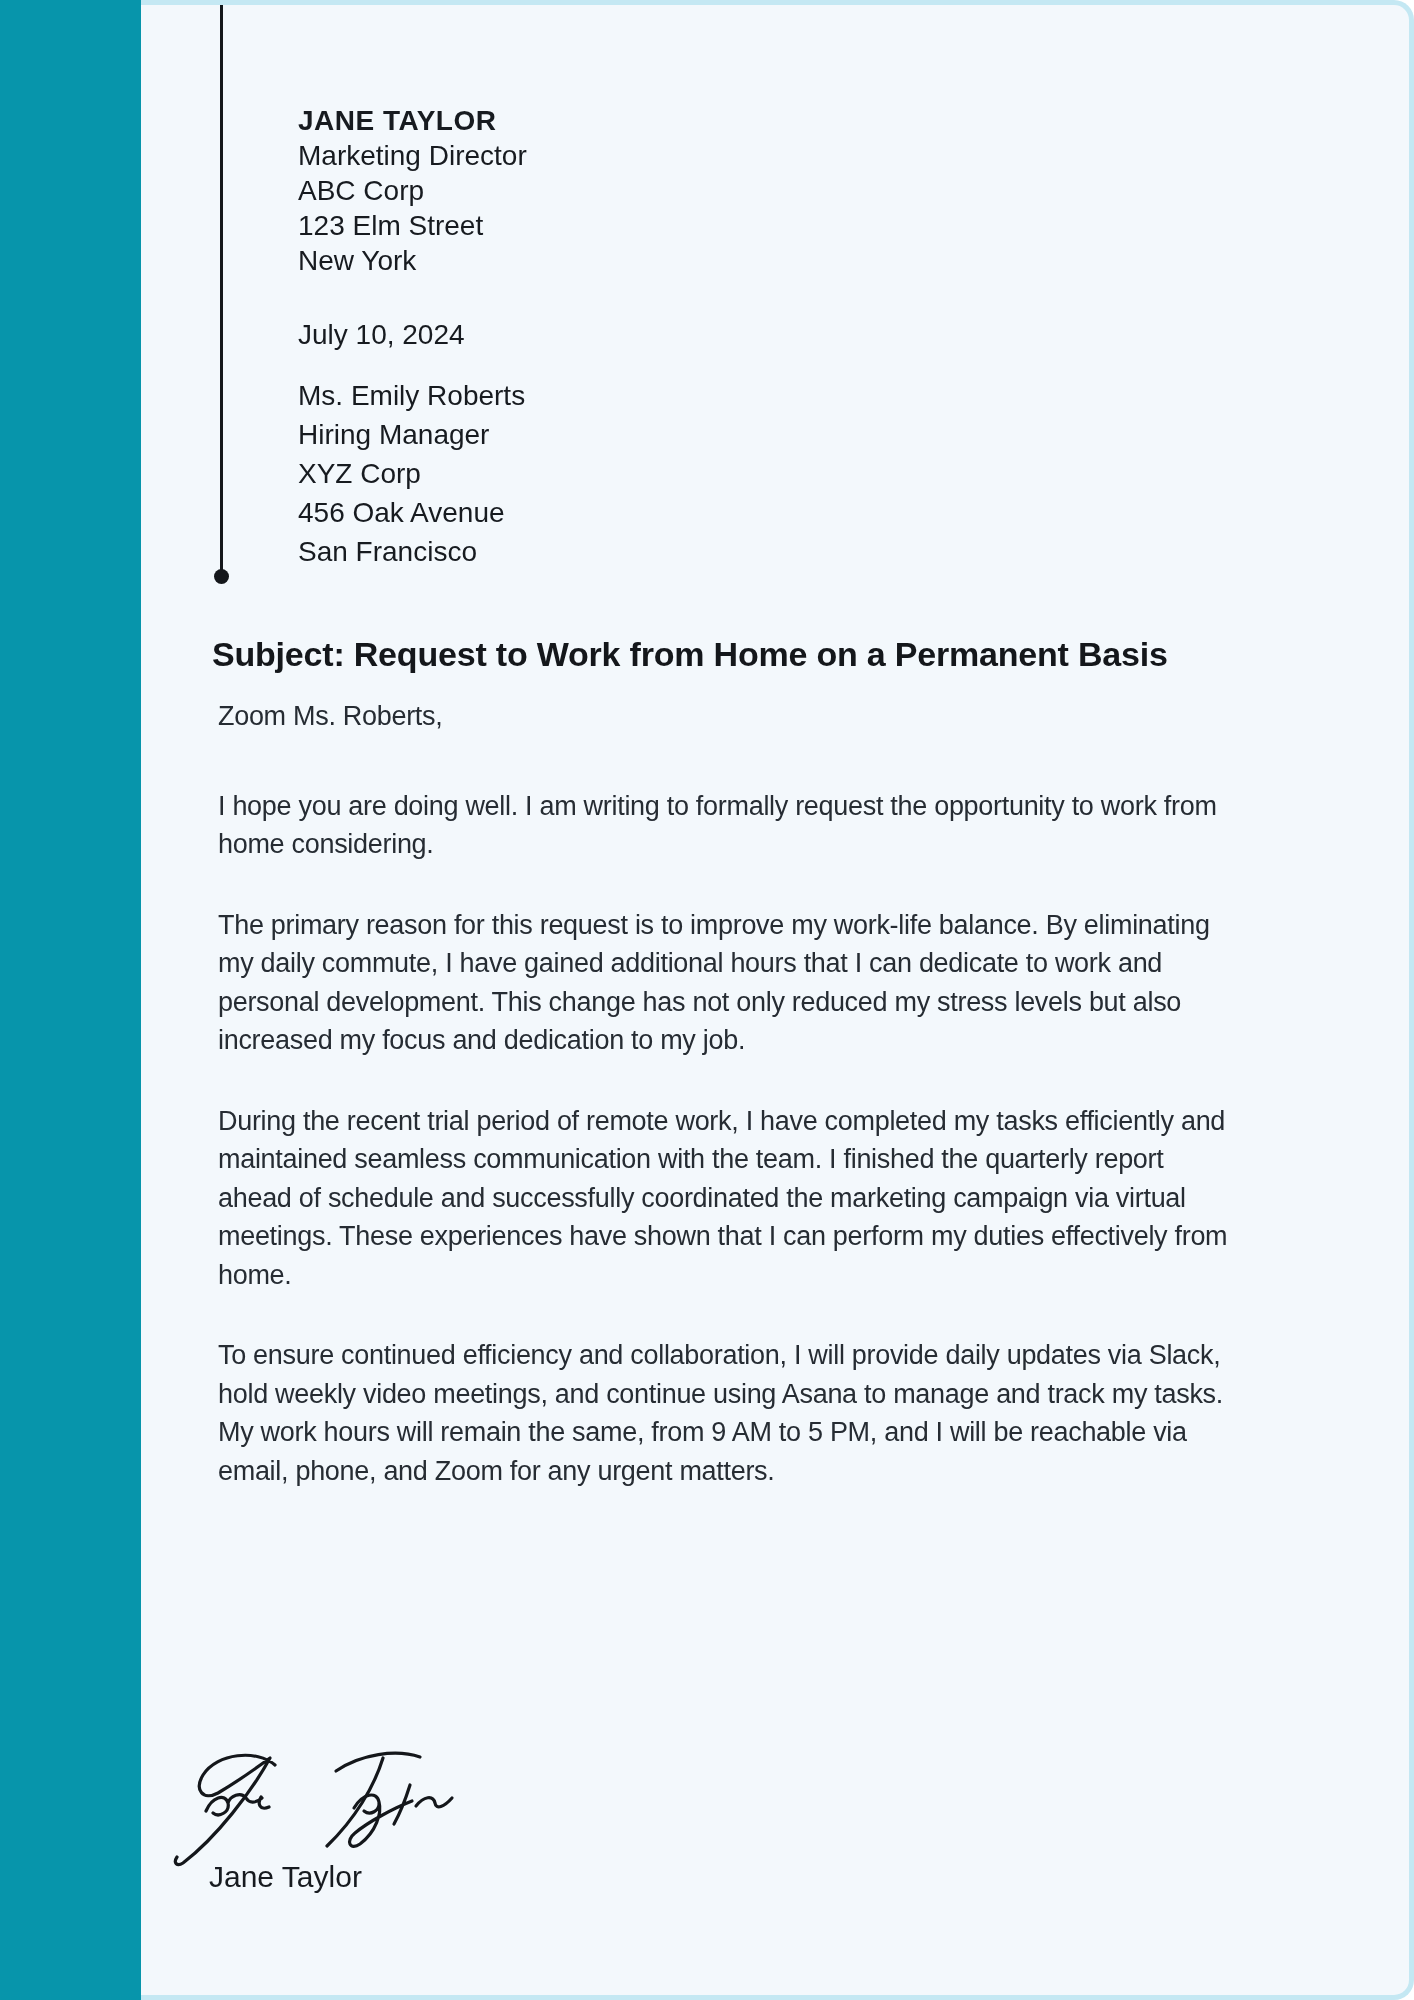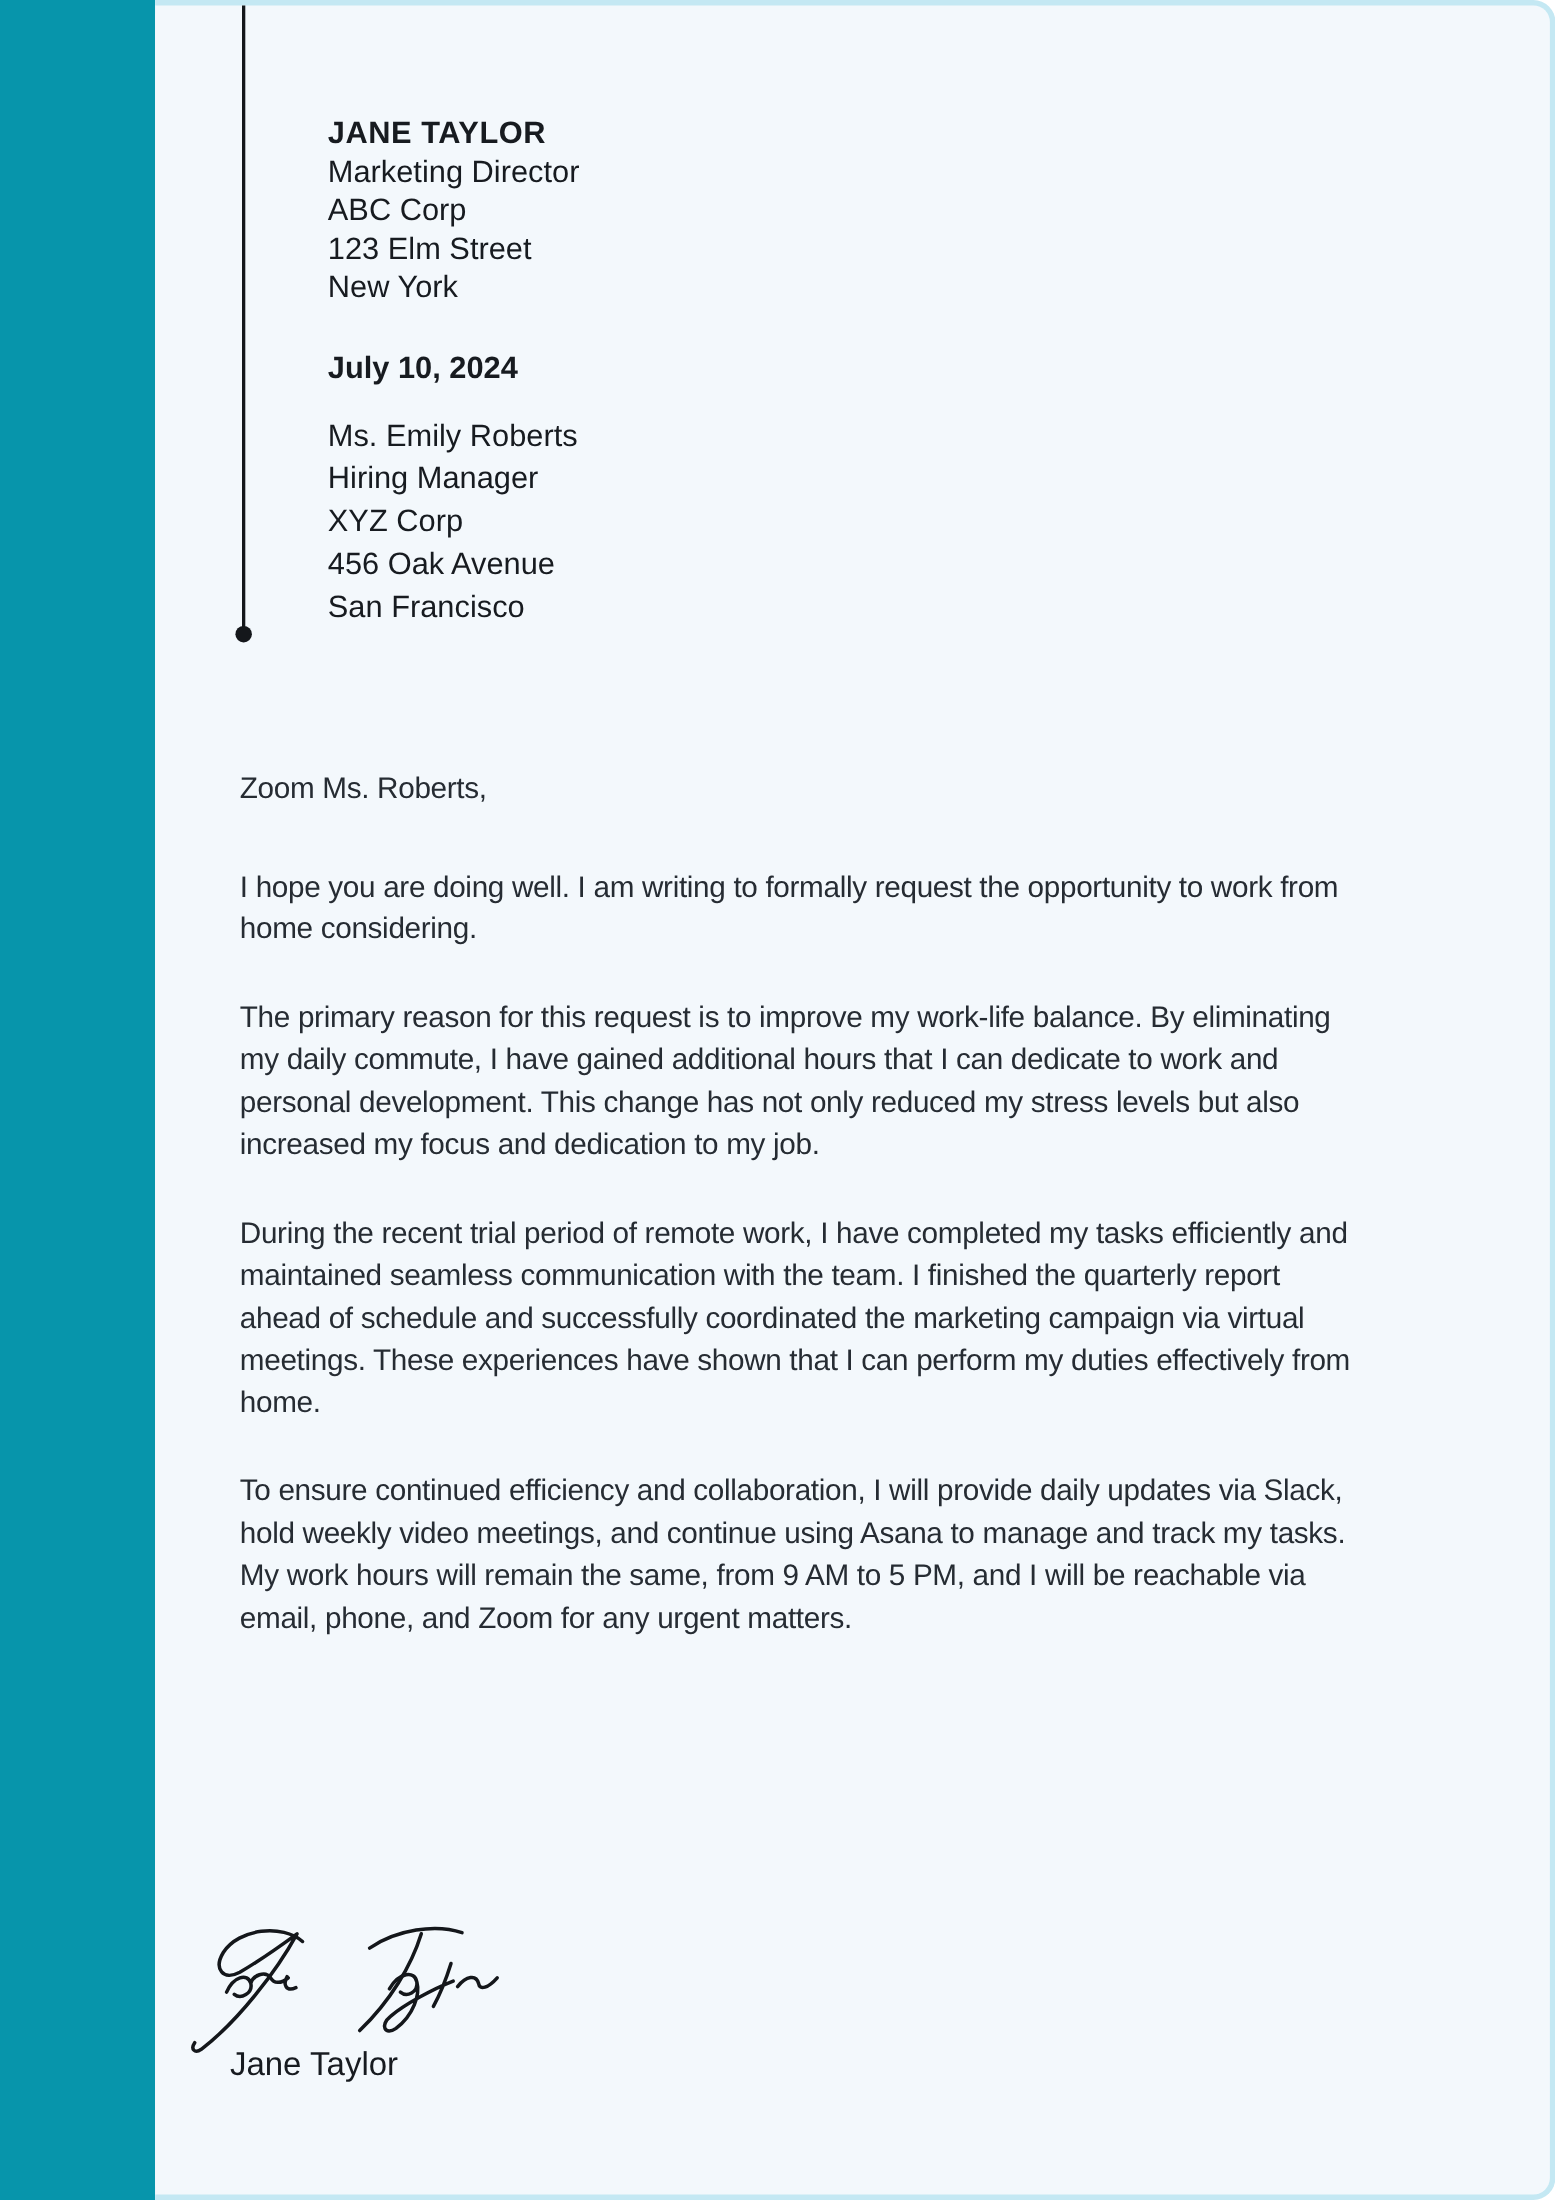--- a/index.html
+++ b/index.html
@@ -44,21 +44,21 @@
     position: absolute;
     left: 157px; top: 98px;
     font-size: 28px; line-height: 35px;
     color: var(--ink, #171b20);
   }
   .sender-name { font-weight: bold; letter-spacing: 0.5px; }
   .pre { white-space: pre-line; }
   .date-line {
     position: absolute;
     left: 157px; top: 314px;
-    font-size: 28px; font-weight: bold;
+    font-size: 28px; font-weight: normal;
     color: var(--ink, #171b20);
   }
   .recipient {
     position: absolute;
     left: 157px; top: 371px;
     font-size: 28px; line-height: 39px;
     color: var(--ink, #171b20);
   }
   .subject {
     position: absolute;
@@ -111,20 +111,21 @@
     </div>
 
     <div class="date-line">July 10, 2024</div>
 
     <div class="recipient pre">Ms. Emily Roberts
 Hiring Manager
 XYZ Corp
 456 Oak Avenue
 San Francisco</div>
 
+    <div class="subject">Subject: Request to Work from Home on a Permanent Basis</div>
 
     <div class="body-text">
       <p class="para salutation">Zoom Ms. Roberts,</p>
       <p class="para">I hope you are doing well. I am writing to formally request the opportunity to work from
 home considering.</p>
       <p class="para">The primary reason for this request is to improve my work-life balance. By eliminating
 my daily commute, I have gained additional hours that I can dedicate to work and
 personal development. This change has not only reduced my stress levels but also
 increased my focus and dedication to my job.</p>
       <p class="para">During the recent trial period of remote work, I have completed my tasks efficiently and

